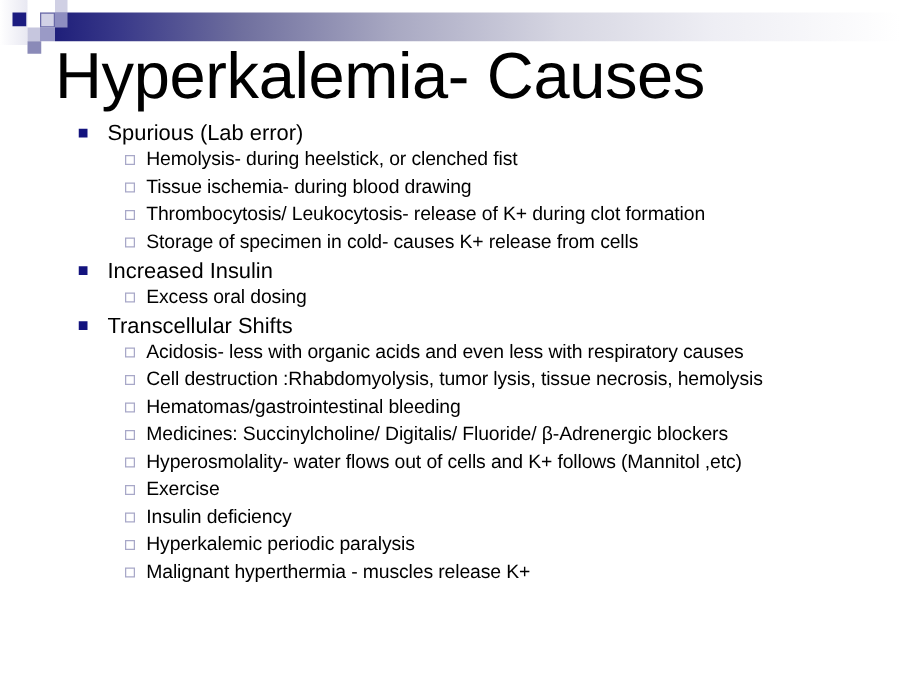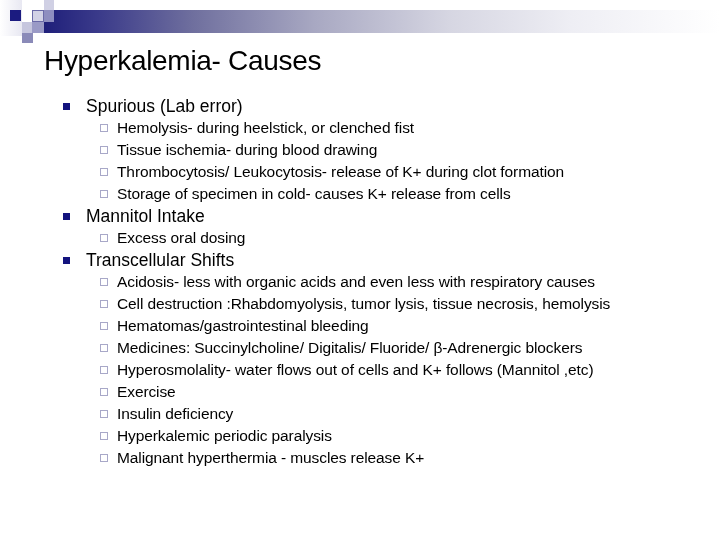--- a/index.html
+++ b/index.html
@@ -65,21 +65,21 @@
     }
     .sq-l6 {
       left: 44px; top: 10px; width: 10px; height: 12px;
       background: #8e8ec0;
     }
 
     .title {
       position: absolute;
       left: 44px;
       top: 38px;
-      font-size: 28px;
+      font-size: 52px;
       line-height: 46px;
       font-weight: normal;
       margin: 0;
       letter-spacing: -0.3px;
       color: #000000;
     }
 
     .content {
       position: absolute;
       left: 44px;
@@ -156,21 +156,21 @@
     <ul class="sub">
       <li class="l2"><span class="b2"></span><span>Hemolysis- during heelstick, or clenched fist</span></li>
       <li class="l2"><span class="b2"></span><span>Tissue ischemia- during blood drawing</span></li>
       <li class="l2"><span class="b2"></span><span>Thrombocytosis/ Leukocytosis- release of K+ during clot formation</span></li>
       <li class="l2"><span class="b2"></span><span>Storage of specimen in cold- causes K+ release from cells</span></li>
     </ul>
   </li>
 
   <li class="l1">
     <span class="b1"></span>
-    <span>Mannitol Intake</span>
+    <span>Increased Insulin</span>
   </li>
   <li style="list-style:none">
     <ul class="sub">
       <li class="l2"><span class="b2"></span><span>Excess oral dosing</span></li>
     </ul>
   </li>
 
   <li class="l1">
     <span class="b1"></span>
     <span>Transcellular Shifts</span>

